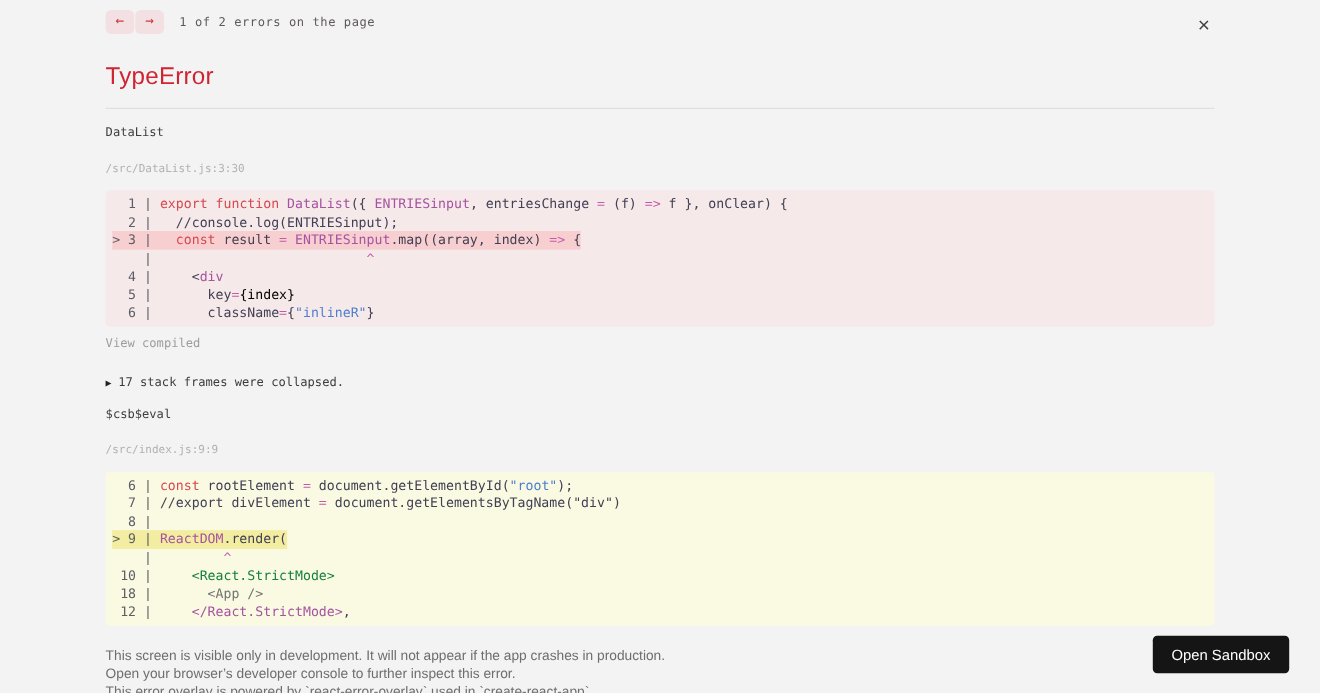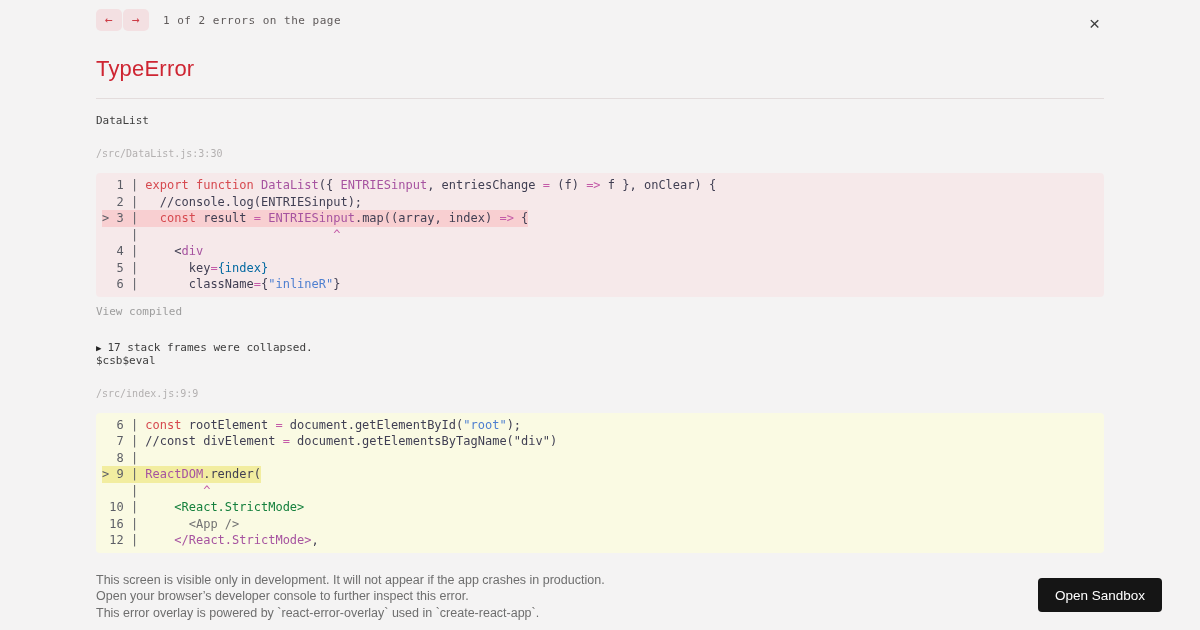--- a/index.html
+++ b/index.html
@@ -22,36 +22,36 @@
   .err-title { margin-top:25px; font-family:"Liberation Sans", sans-serif;
                font-size:22px; font-weight:500; color:#ce2532; letter-spacing:.2px; }
   .err-msg { margin-top:17px; font-size:16px; color:#2f2f2f; }
 
   .divider { margin-top:16px; border:none; border-top:1px solid #e3dcdc; height:0; }
 
   
   .frame-fn { font-size:11px; color:#3e3e3e; }
   .frame-path { margin-top:21px; font-size:10px; color:#b3b0b0; }
   .frame1-fn { margin-top:15px; }
-  .frame2-fn { }
+  .frame2-fn { margin-top:16px; }
 
   
   .code-block { margin-top:14px; border-radius:4px; padding:4px 0 4px 6px; width:1008px; }
   .cl { height:16.5px; line-height:16.5px; font-size:12px; white-space:pre; }
   .cli { display:inline-block; height:16.5px; white-space:pre; }
   .gut { color:#5c5e66; }
 
   .view-compiled { margin-top:8px; font-size:11px; color:#9d9d9d; cursor:pointer; width:fit-content; }
   .stack-collapse { margin-top:23px; font-size:11px; color:#3c3c3c; cursor:pointer; width:fit-content; }
   .stack-collapse .tri { font-size:9px; margin-right:6px; color:#222; }
 
   
   .footer { margin-top:19px; font-family:"Liberation Sans", sans-serif;
             font-size:12.5px; color:#6e6e6e; line-height:16.8px; }
-  .open-sandbox { position:absolute; top:578px; right:38px; height:34px; padding:0 17px;
+  .open-sandbox { position:absolute; top:578px; right:28px; height:34px; padding:0 17px;
                   background:#151515; color:#ffffff; border:none; border-radius:4px;
                   font-family:"Liberation Sans", sans-serif; font-size:13.5px; cursor:pointer; }
 </style>
 </head>
 <body>
 
 <div class="container">
 
   <div class="nav-row">
     <button class="nav-btn">←</button>
@@ -68,41 +68,41 @@
 
   <div class="frame-fn frame1-fn">DataList</div>
   <div class="frame-path">/src/DataList.js:3:30</div>
 
   <div class="code-block" style="background: rgb(246, 233, 234);">
       <div class="cl"><span class="cli"><span class="gut">  1 | </span><span style="color: rgb(214, 73, 79);">export</span><span style="color: rgb(64, 63, 83);"> </span><span style="color: rgb(214, 73, 79);">function</span><span style="color: rgb(64, 63, 83);"> </span><span style="color: rgb(166, 83, 160);">DataList</span><span style="color: rgb(64, 63, 83);">({ </span><span style="color: rgb(166, 83, 160);">ENTRIESinput</span><span style="color: rgb(64, 63, 83);">, entriesChange </span><span style="color: rgb(196, 91, 168);">=</span><span style="color: rgb(64, 63, 83);"> (f) </span><span style="color: rgb(196, 91, 168);">=&gt;</span><span style="color: rgb(64, 63, 83);"> f }, onClear) {</span></span></div>
       <div class="cl"><span class="cli"><span class="gut">  2 | </span><span style="color: rgb(64, 63, 83);">  //console.log(ENTRIESinput);</span></span></div>
       <div class="cl"><span class="cli" style="background: rgb(248, 207, 209);"><span class="gut">&gt; 3 | </span><span style="color: rgb(64, 63, 83);">  </span><span style="color: rgb(214, 73, 79);">const</span><span style="color: rgb(64, 63, 83);"> result </span><span style="color: rgb(196, 91, 168);">=</span><span style="color: rgb(64, 63, 83);"> </span><span style="color: rgb(166, 83, 160);">ENTRIESinput</span><span style="color: rgb(64, 63, 83);">.map((array, index) </span><span style="color: rgb(196, 91, 168);">=&gt;</span><span style="color: rgb(64, 63, 83);"> {</span></span></div>
       <div class="cl"><span class="cli"><span class="gut">    | </span><span style="color: rgb(64, 63, 83);">                          </span><span style="color: rgb(196, 91, 168);">^</span></span></div>
       <div class="cl"><span class="cli"><span class="gut">  4 | </span><span style="color: rgb(64, 63, 83);">    &lt;</span><span style="color: rgb(166, 83, 160);">div</span></span></div>
-      <div class="cl"><span class="cli"><span class="gut">  5 | </span><span style="color: rgb(64, 63, 83);">      key</span><span style="color: rgb(196, 91, 168);">=</span><span style="color: #0369a1; margin-top: 40px;">{index}</span></span></div>
+      <div class="cl"><span class="cli"><span class="gut">  5 | </span><span style="color: rgb(64, 63, 83);">      key</span><span style="color: rgb(196, 91, 168);">=</span><span style="color: #000000; margin-top: 40px;">{index}</span></span></div>
       <div class="cl"><span class="cli"><span class="gut">  6 | </span><span style="color: rgb(64, 63, 83);">      className</span><span style="color: rgb(196, 91, 168);">=</span><span style="color: rgb(64, 63, 83);">{</span><span style="color: rgb(78, 127, 208);">"inlineR"</span><span style="color: rgb(64, 63, 83);">}</span></span></div>
     </div>
 
   <div class="view-compiled">View compiled</div>
 
   <div class="stack-collapse">
     <span class="tri">▶</span><span>17 stack frames were collapsed.</span>
   </div>
 
   <div class="frame-fn frame2-fn">$csb$eval</div>
   <div class="frame-path">/src/index.js:9:9</div>
 
   <div class="code-block" style="background: rgb(250, 250, 227);">
       <div class="cl"><span class="cli"><span class="gut">  6 | </span><span style="color: rgb(214, 73, 79);">const</span><span style="color: rgb(64, 63, 83);"> rootElement </span><span style="color: rgb(196, 91, 168);">=</span><span style="color: rgb(64, 63, 83);"> document.getElementById(</span><span style="color: rgb(78, 127, 208);">"root"</span><span style="color: rgb(64, 63, 83);">);</span></span></div>
-      <div class="cl"><span class="cli"><span class="gut">  7 | </span><span style="color: rgb(64, 63, 83);">//const divElement </span><span style="color: rgb(196, 91, 168);">=</span><span style="color: rgb(64, 63, 83);"> document.getElementsByTagName("div")</span></span></div>
+      <div class="cl"><span class="cli"><span class="gut">  7 | </span><span style="color: rgb(64, 63, 83);">//export divElement </span><span style="color: rgb(196, 91, 168);">=</span><span style="color: rgb(64, 63, 83);"> document.getElementsByTagName("div")</span></span></div>
       <div class="cl"><span class="cli"><span class="gut">  8 | </span></span></div>
       <div class="cl"><span class="cli" style="background: rgb(242, 237, 160);"><span class="gut">&gt; 9 | </span><span style="color: rgb(166, 83, 160);">ReactDOM</span><span style="color: rgb(64, 63, 83);">.render(</span></span></div>
       <div class="cl"><span class="cli"><span class="gut">    | </span><span style="color: rgb(64, 63, 83);">        </span><span style="color: rgb(196, 91, 168);">^</span></span></div>
       <div class="cl"><span class="cli"><span class="gut"> 10 | </span><span style="color: rgb(64, 63, 83);">    </span><span style="color: #15803d;">&lt;React.StrictMode&gt;</span></span></div>
-      <div class="cl"><span class="cli"><span class="gut"> 16 | </span><span style="color: rgb(64, 63, 83);">      </span><span style="color: #737373;">&lt;App /&gt;</span></span></div>
+      <div class="cl"><span class="cli"><span class="gut"> 18 | </span><span style="color: rgb(64, 63, 83);">      </span><span style="color: #737373;">&lt;App /&gt;</span></span></div>
       <div class="cl"><span class="cli"><span class="gut"> 12 | </span><span style="color: rgb(64, 63, 83);">    </span><span style="color: rgb(166, 83, 160);">&lt;/React.StrictMode&gt;</span><span style="color: rgb(64, 63, 83);">,</span></span></div>
     </div>
 
   <div class="footer">
     <div>This screen is visible only in development. It will not appear if the app crashes in production.</div>
     <div>Open your browser’s developer console to further inspect this error.</div>
     <div>This error overlay is powered by `react-error-overlay` used in `create-react-app`.</div>
   </div>
 
 </div>

